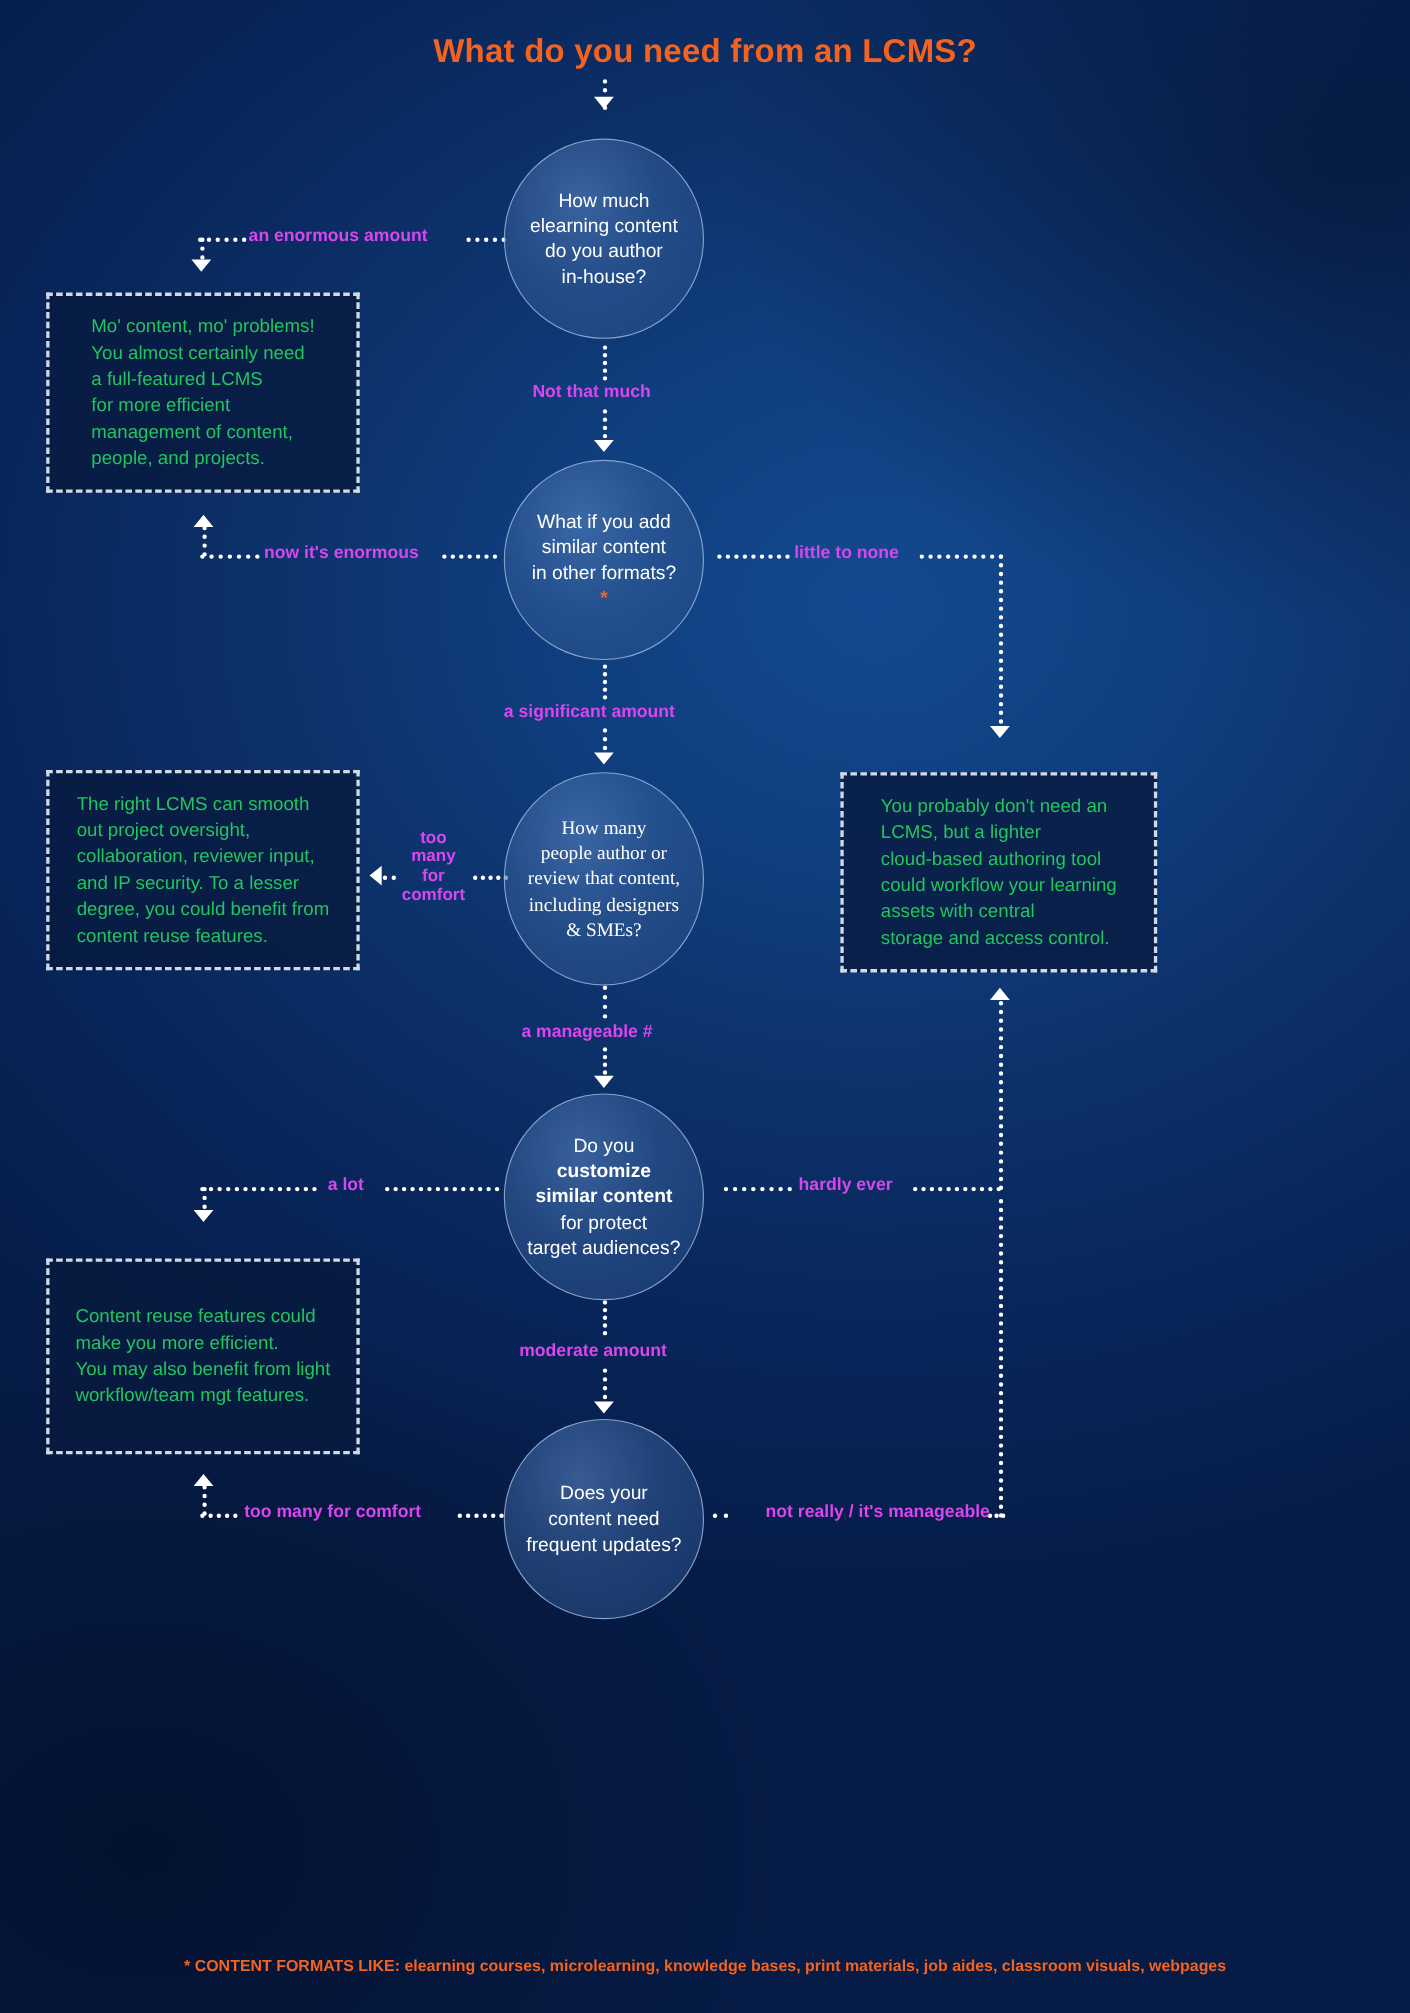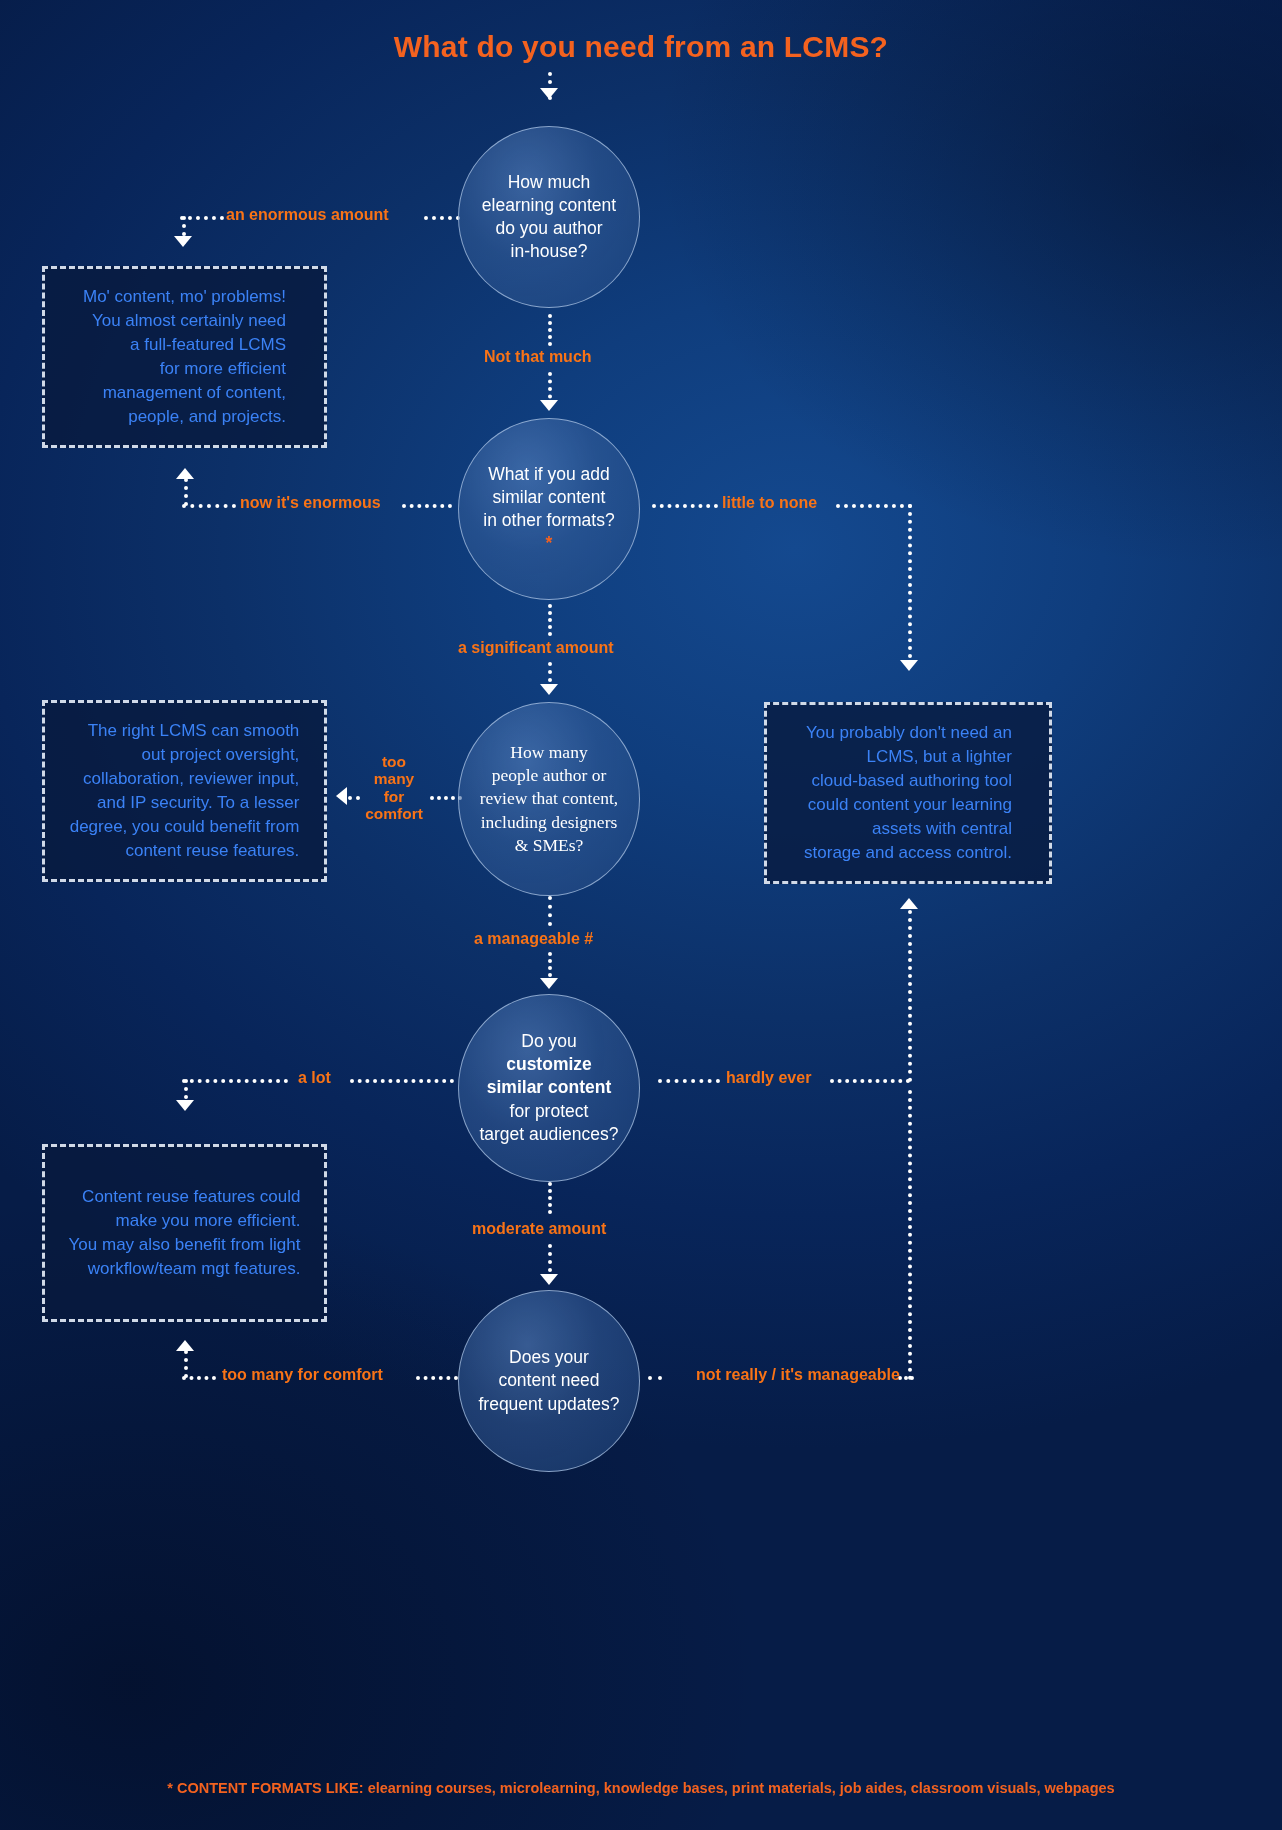--- a/index.html
+++ b/index.html
@@ -39,28 +39,28 @@
   }
   .node span{display:block;}
   .node b{font-weight:bold;}
   .ast{color:#f4621f;font-weight:bold;}
 
   
   .box{
     position:absolute;box-sizing:border-box;
     background:rgba(8,26,61,.78);
     border:3px dashed rgba(226,234,246,.92);
-    color:#3b82f6;text-align:right;line-height:1.42;font-size:17px;
+    color:#22c55e;text-align:left;line-height:1.42;font-size:17px;
     display:flex;align-items:center;justify-content:center;
     padding:10px 14px;
   }
 
   
   .lbl{
-    position:absolute;color:#f97316;font-weight:bold;font-size:16px;
+    position:absolute;color:#d946ef;font-weight:bold;font-size:16px;
     white-space:nowrap;line-height:1.12;
   }
   .lbl.multi{white-space:normal;text-align:center;font-size:15.5px;}
 
   
   .dh{ 
     position:absolute;height:0;
     border-top:4px dotted #ffffff;
   }
   .dv{ 
@@ -213,21 +213,21 @@
     <span>degree, you could benefit from</span><br>
     <span>content reuse features.</span>
   </span>
 </div>
 
 <div class="box" style="left:764px;top:702px;width:288px;height:182px;">
   <span>
     <span>You probably don't need an</span><br>
     <span>LCMS, but a lighter</span><br>
     <span>cloud-based authoring tool</span><br>
-    <span>could content your learning</span><br>
+    <span>could workflow your learning</span><br>
     <span>assets with central</span><br>
     <span>storage and access control.</span>
   </span>
 </div>
 
 <div class="box" style="left:42px;top:1144px;width:285px;height:178px;">
   <span>
     <span>Content reuse features could</span><br>
     <span>make you more efficient.</span><br>
     <span>You may also benefit from light</span><br>

